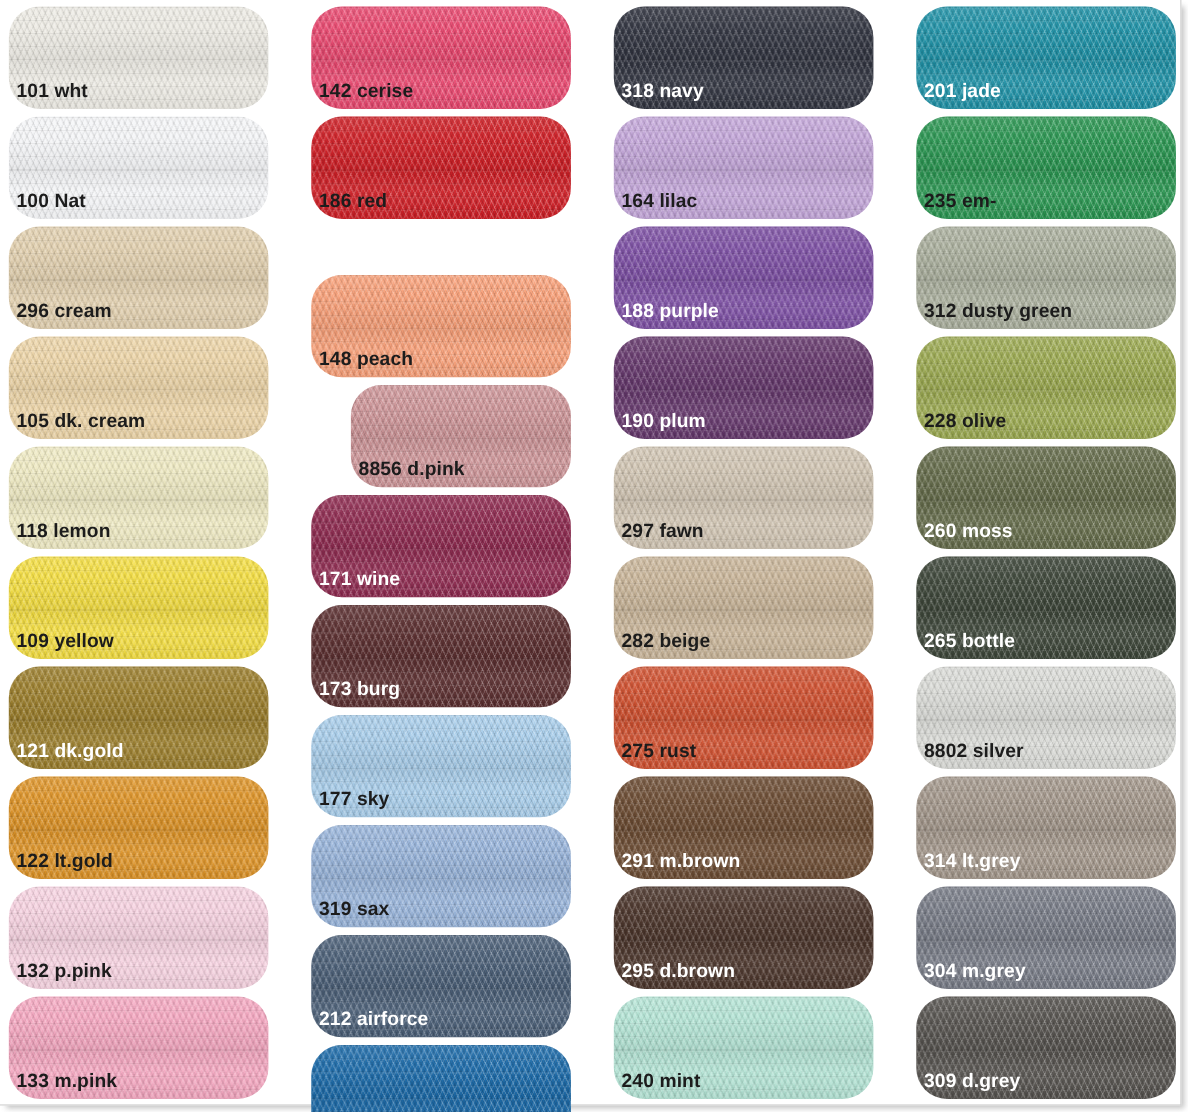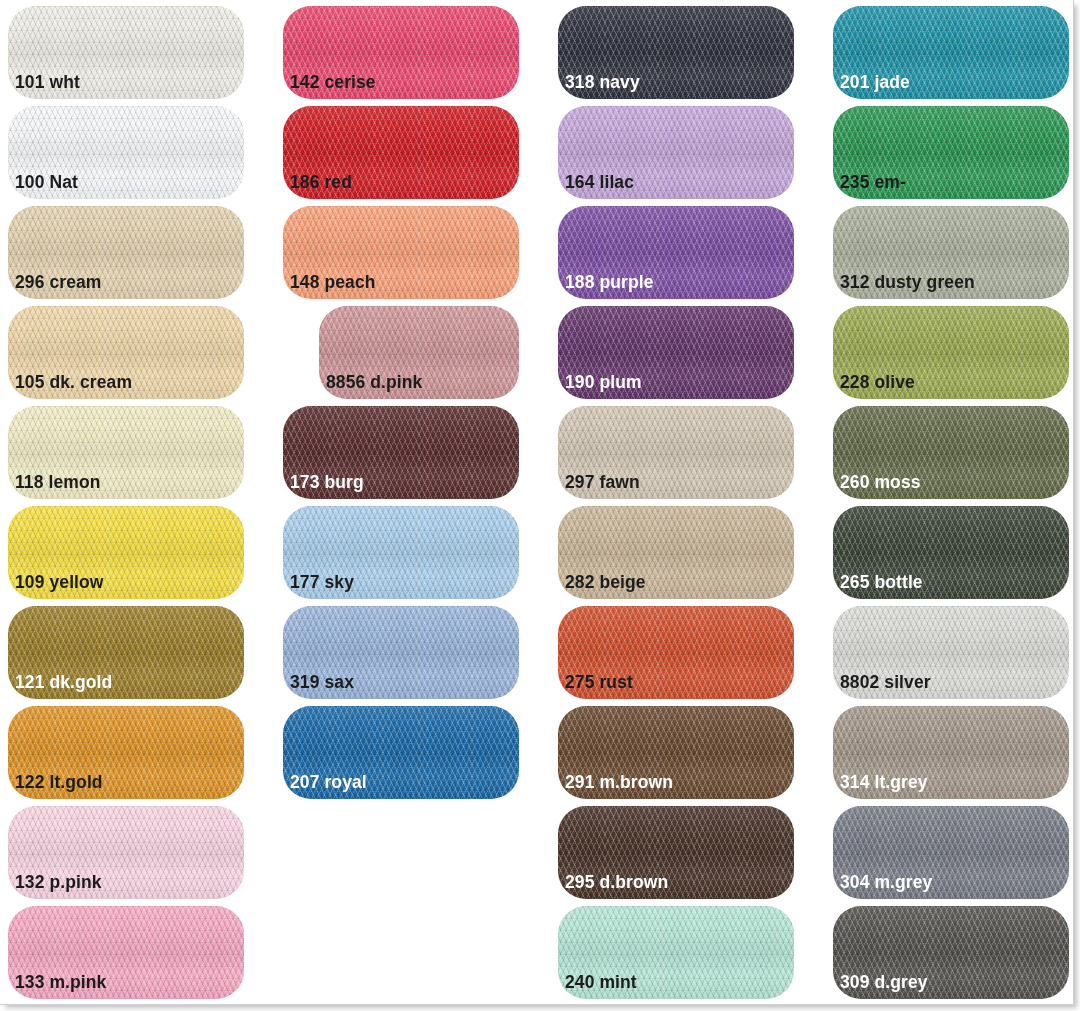--- a/index.html
+++ b/index.html
@@ -182,49 +182,61 @@
           <div class="weave2"></div>
           <div class="sheen"></div>
           <span class="label dark">142 cerise</span>
         </div>
         <div class="swatch" style="background: rgb(206, 31, 38);">
           <div class="weave"></div>
           <div class="weave2"></div>
           <div class="sheen"></div>
           <span class="label dark">186 red</span>
         </div>
-        <div class="swatch" style="background: rgb(247, 159, 120);">
+        <div class="swatch" style="background: rgb(247, 159, 120); margin-top: 44px;">
           <div class="weave"></div>
           <div class="weave2"></div>
           <div class="sheen"></div>
           <span class="label dark">148 peach</span>
         </div>
         <div class="swatch" style="background: rgb(204, 148, 151); margin-left: 36px;">
           <div class="weave"></div>
           <div class="weave2"></div>
           <div class="sheen"></div>
           <span class="label dark">8856 d.pink</span>
         </div>
+        <div class="swatch" style="background: rgb(142, 43, 80);">
+          <div class="weave"></div>
+          <div class="weave2"></div>
+          <div class="sheen"></div>
+          <span class="label light">171 wine</span>
+        </div>
         <div class="swatch" style="background: rgb(91, 47, 48);">
           <div class="weave"></div>
           <div class="weave2"></div>
           <div class="sheen"></div>
           <span class="label light">173 burg</span>
         </div>
         <div class="swatch" style="background: rgb(167, 204, 233);">
           <div class="weave"></div>
           <div class="weave2"></div>
           <div class="sheen"></div>
           <span class="label dark">177 sky</span>
         </div>
         <div class="swatch" style="background: rgb(151, 179, 217);">
           <div class="weave"></div>
           <div class="weave2"></div>
           <div class="sheen"></div>
           <span class="label dark">319 sax</span>
+        </div>
+        <div class="swatch" style="background: rgb(75, 95, 119);">
+          <div class="weave"></div>
+          <div class="weave2"></div>
+          <div class="sheen"></div>
+          <span class="label light">212 airforce</span>
         </div>
         <div class="swatch" style="background: rgb(28, 106, 168);">
           <div class="weave"></div>
           <div class="weave2"></div>
           <div class="sheen"></div>
           <span class="label light">207 royal</span>
         </div>
       </div>
       <div class="col">
         <div class="swatch" style="background: rgb(48, 51, 63);">

